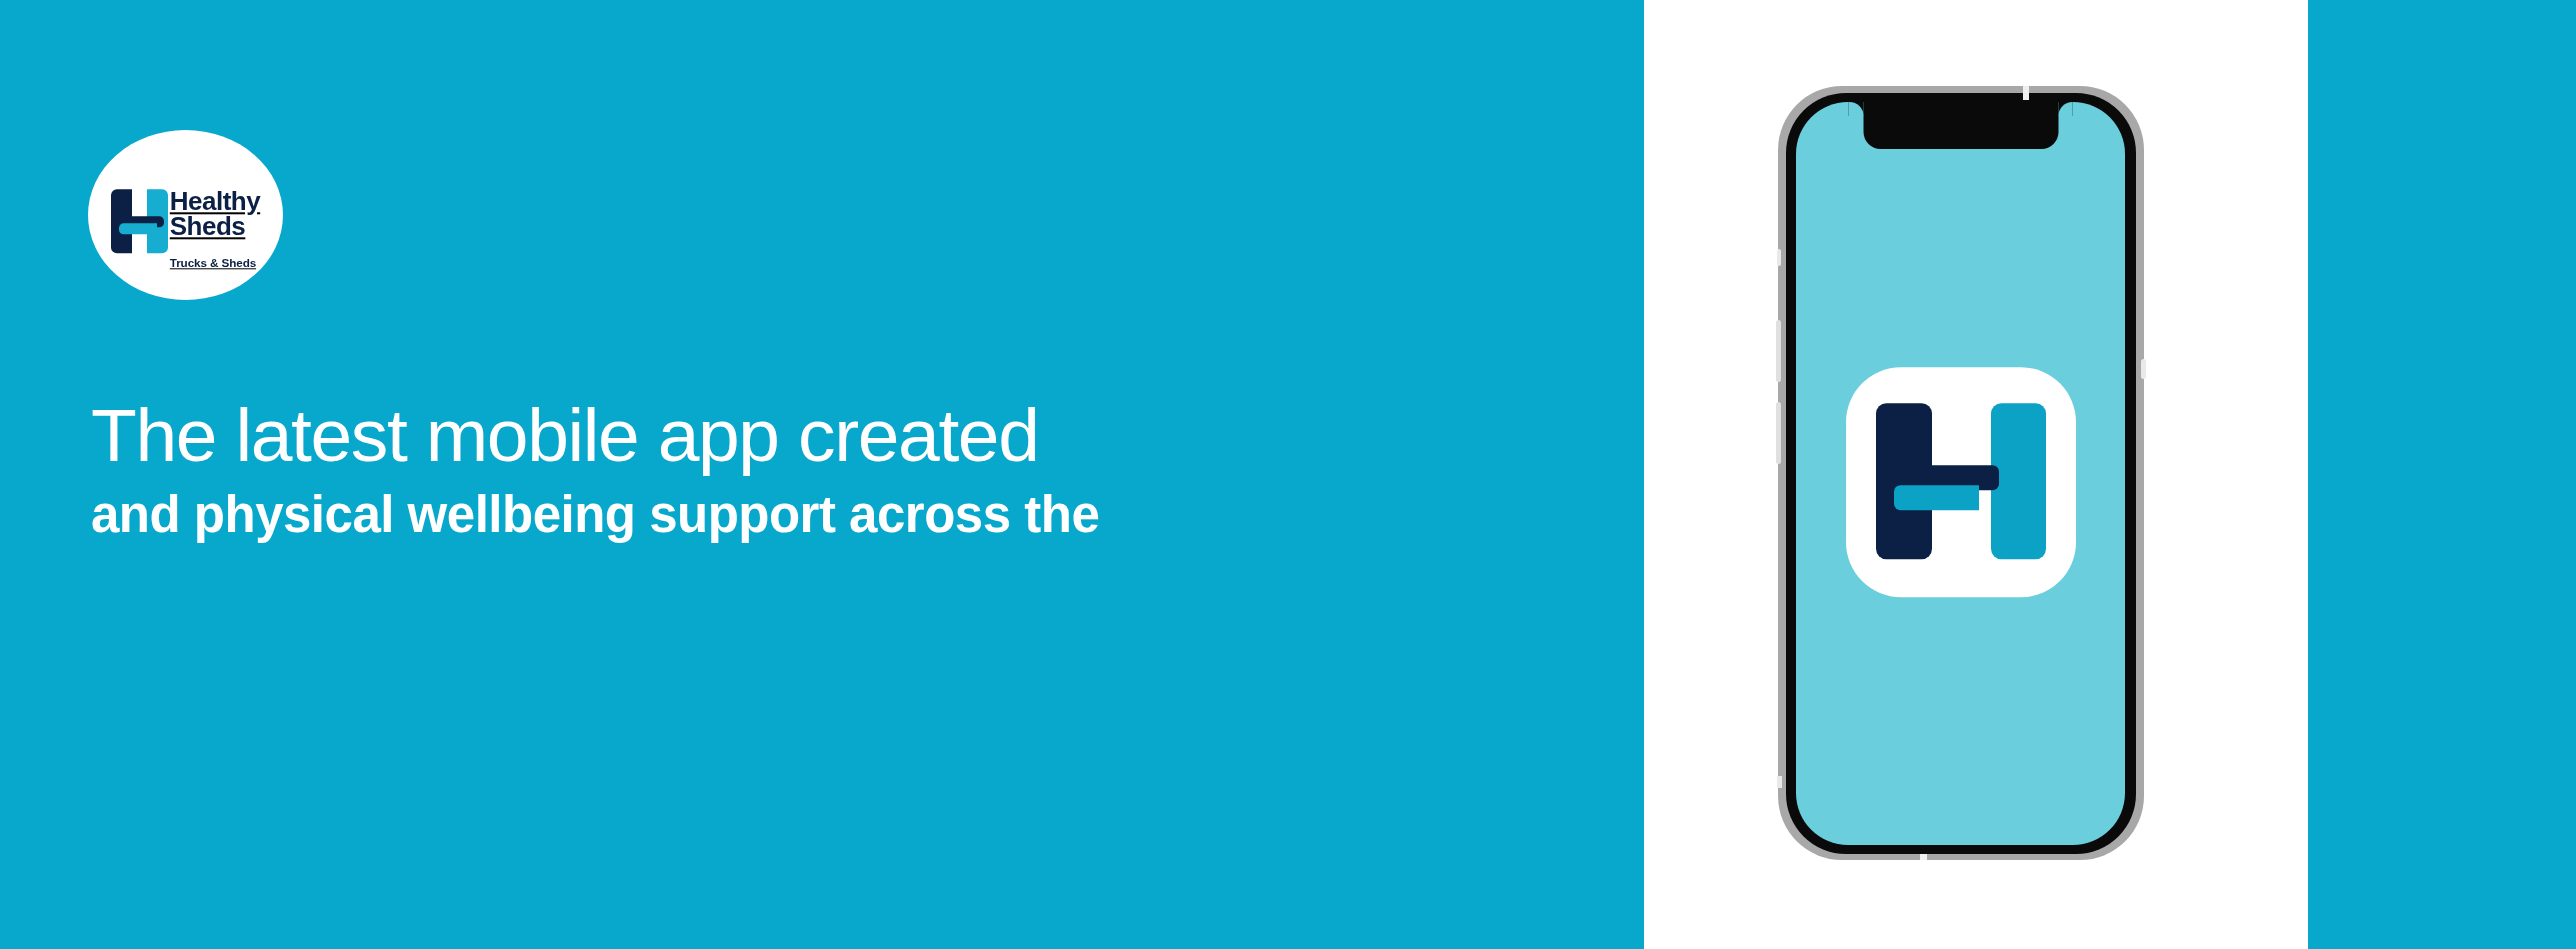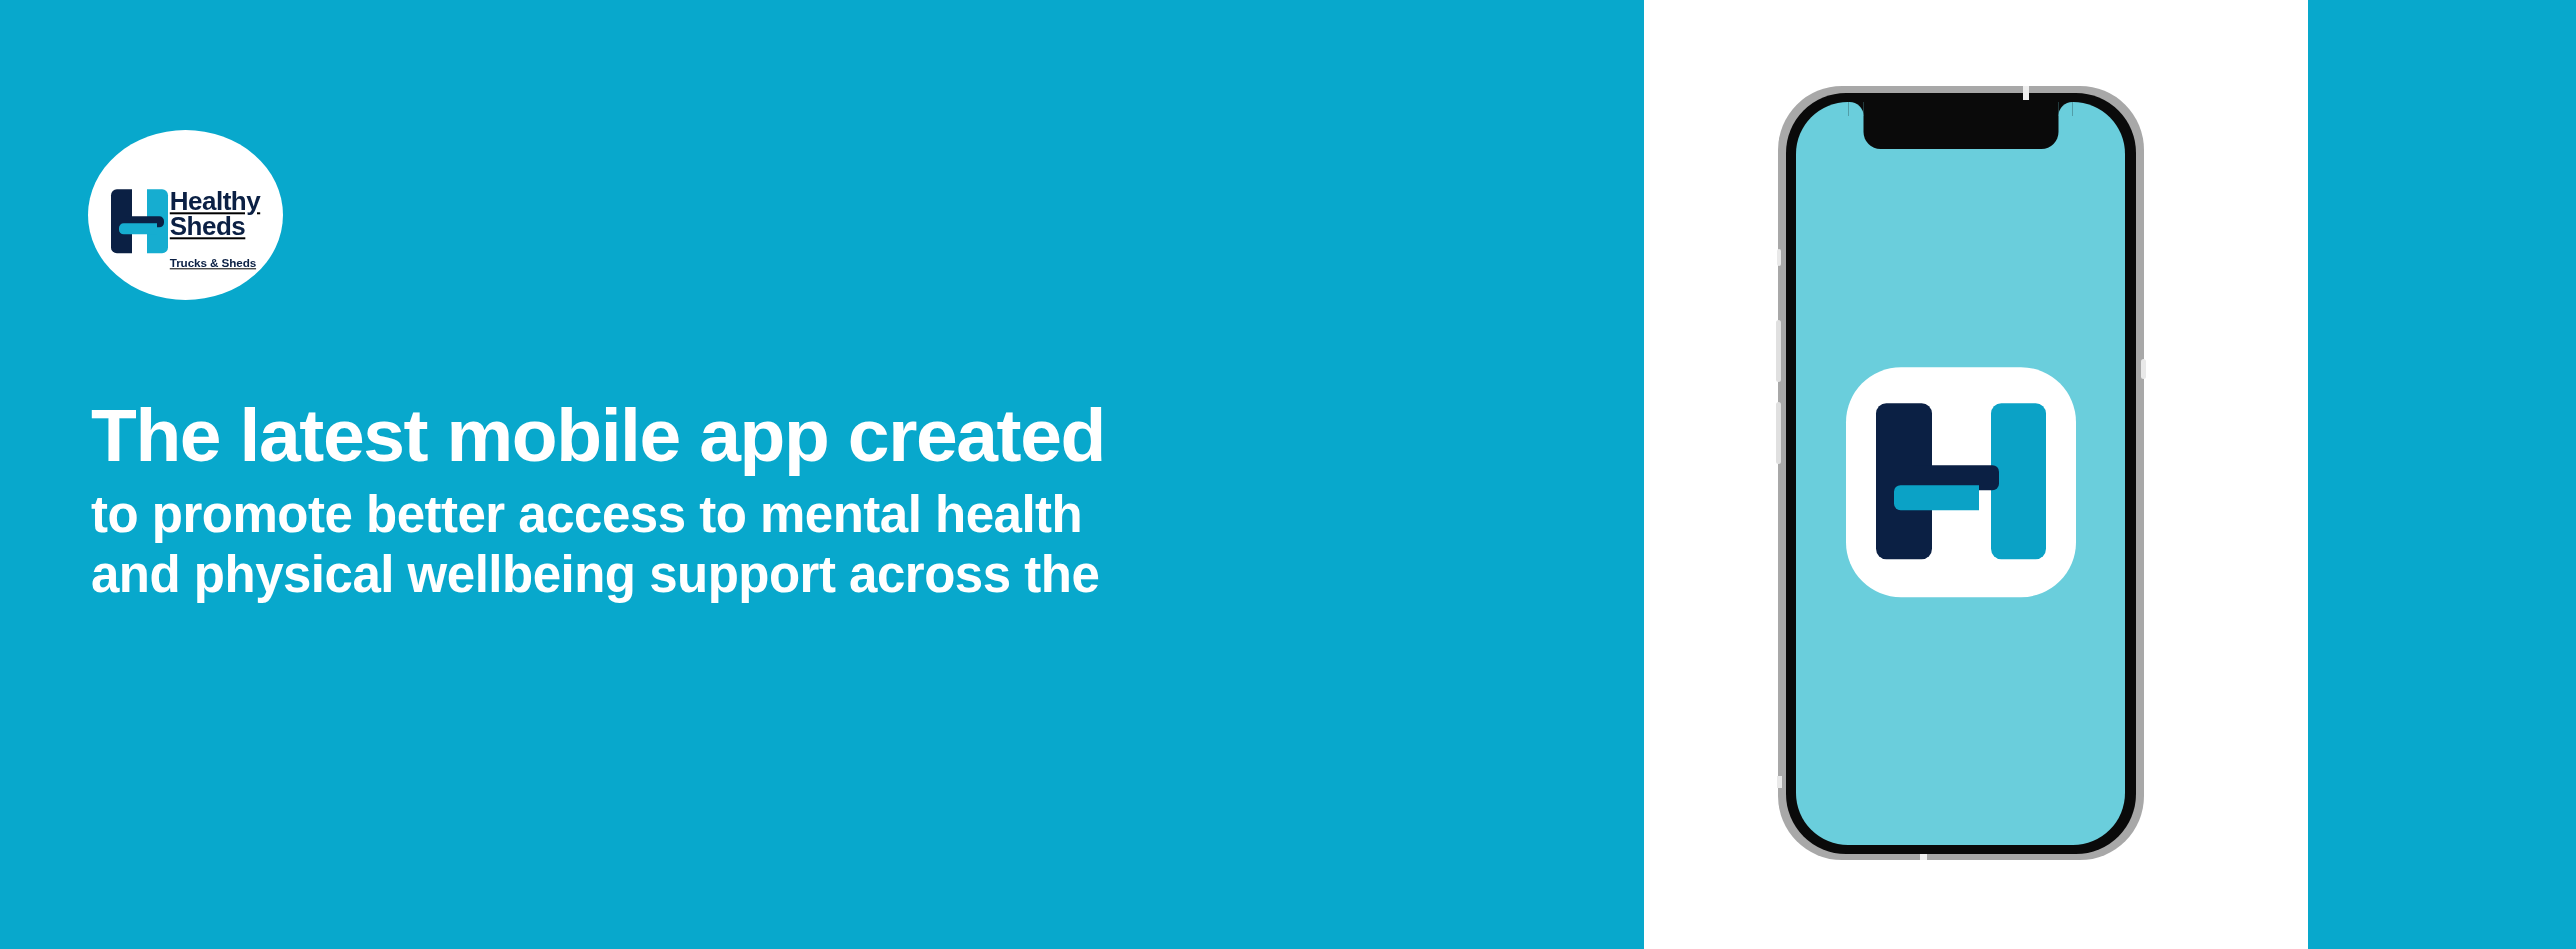--- a/index.html
+++ b/index.html
@@ -66,21 +66,21 @@
   .lw-l3 {
     font-size:11.7px; font-weight:bold; color:#0B2044;
     letter-spacing:-0.1px; margin-top:20px;
   }
 
   
   .copy-block {
     position:absolute; left:91px; top:398px; width:1366px;
   }
   .headline {
-    font-size:75px; font-weight:bold; color:#ffffff;
+    font-size:75px; font-weight:normal; color:#ffffff;
     line-height:1.0; letter-spacing:-1.4px;
     margin-bottom:11.7px; white-space:nowrap;
   }
   .subline {
     font-size:51px; font-weight:600; color:#ffffff;
     line-height:1.18; letter-spacing:-0.5px; white-space:nowrap;
   }
 
   
   .phone {
@@ -193,21 +193,20 @@
       <div class="logo-words">
         <span class="lw-l1">Healthy</span>
         <span class="lw-l2">Sheds</span>
         <span class="lw-l3">Trucks &amp; Sheds</span>
       </div>
     </div>
   </div>
 
   <div class="copy-block">
     <div class="headline">The latest mobile app created</div>
-    <div class="subline">to promote better access to mental health</div>
     <div class="subline">and physical wellbeing support across the</div>
   </div>
 
   <div class="phone">
     <div class="phone-bezel"></div>
     <div class="phone-frame"></div>
 
     <div class="btn-silent"></div>
     <div class="btn-vol-up"></div>
     <div class="btn-vol-dn"></div>

